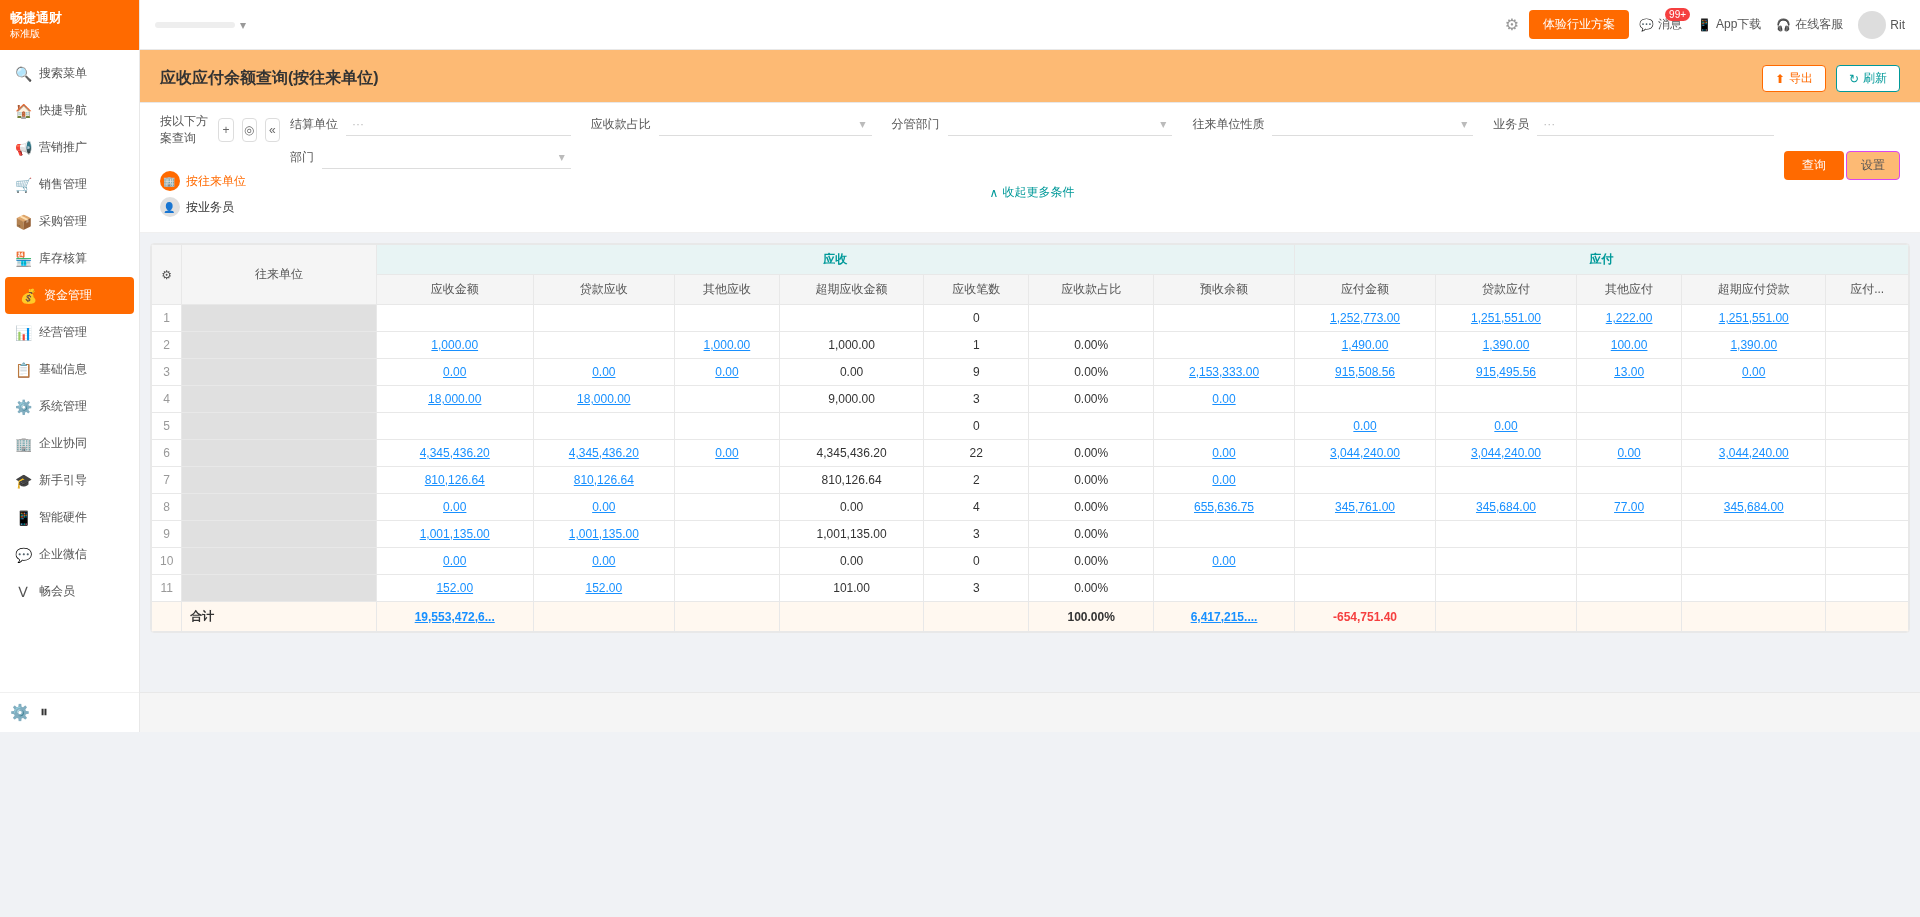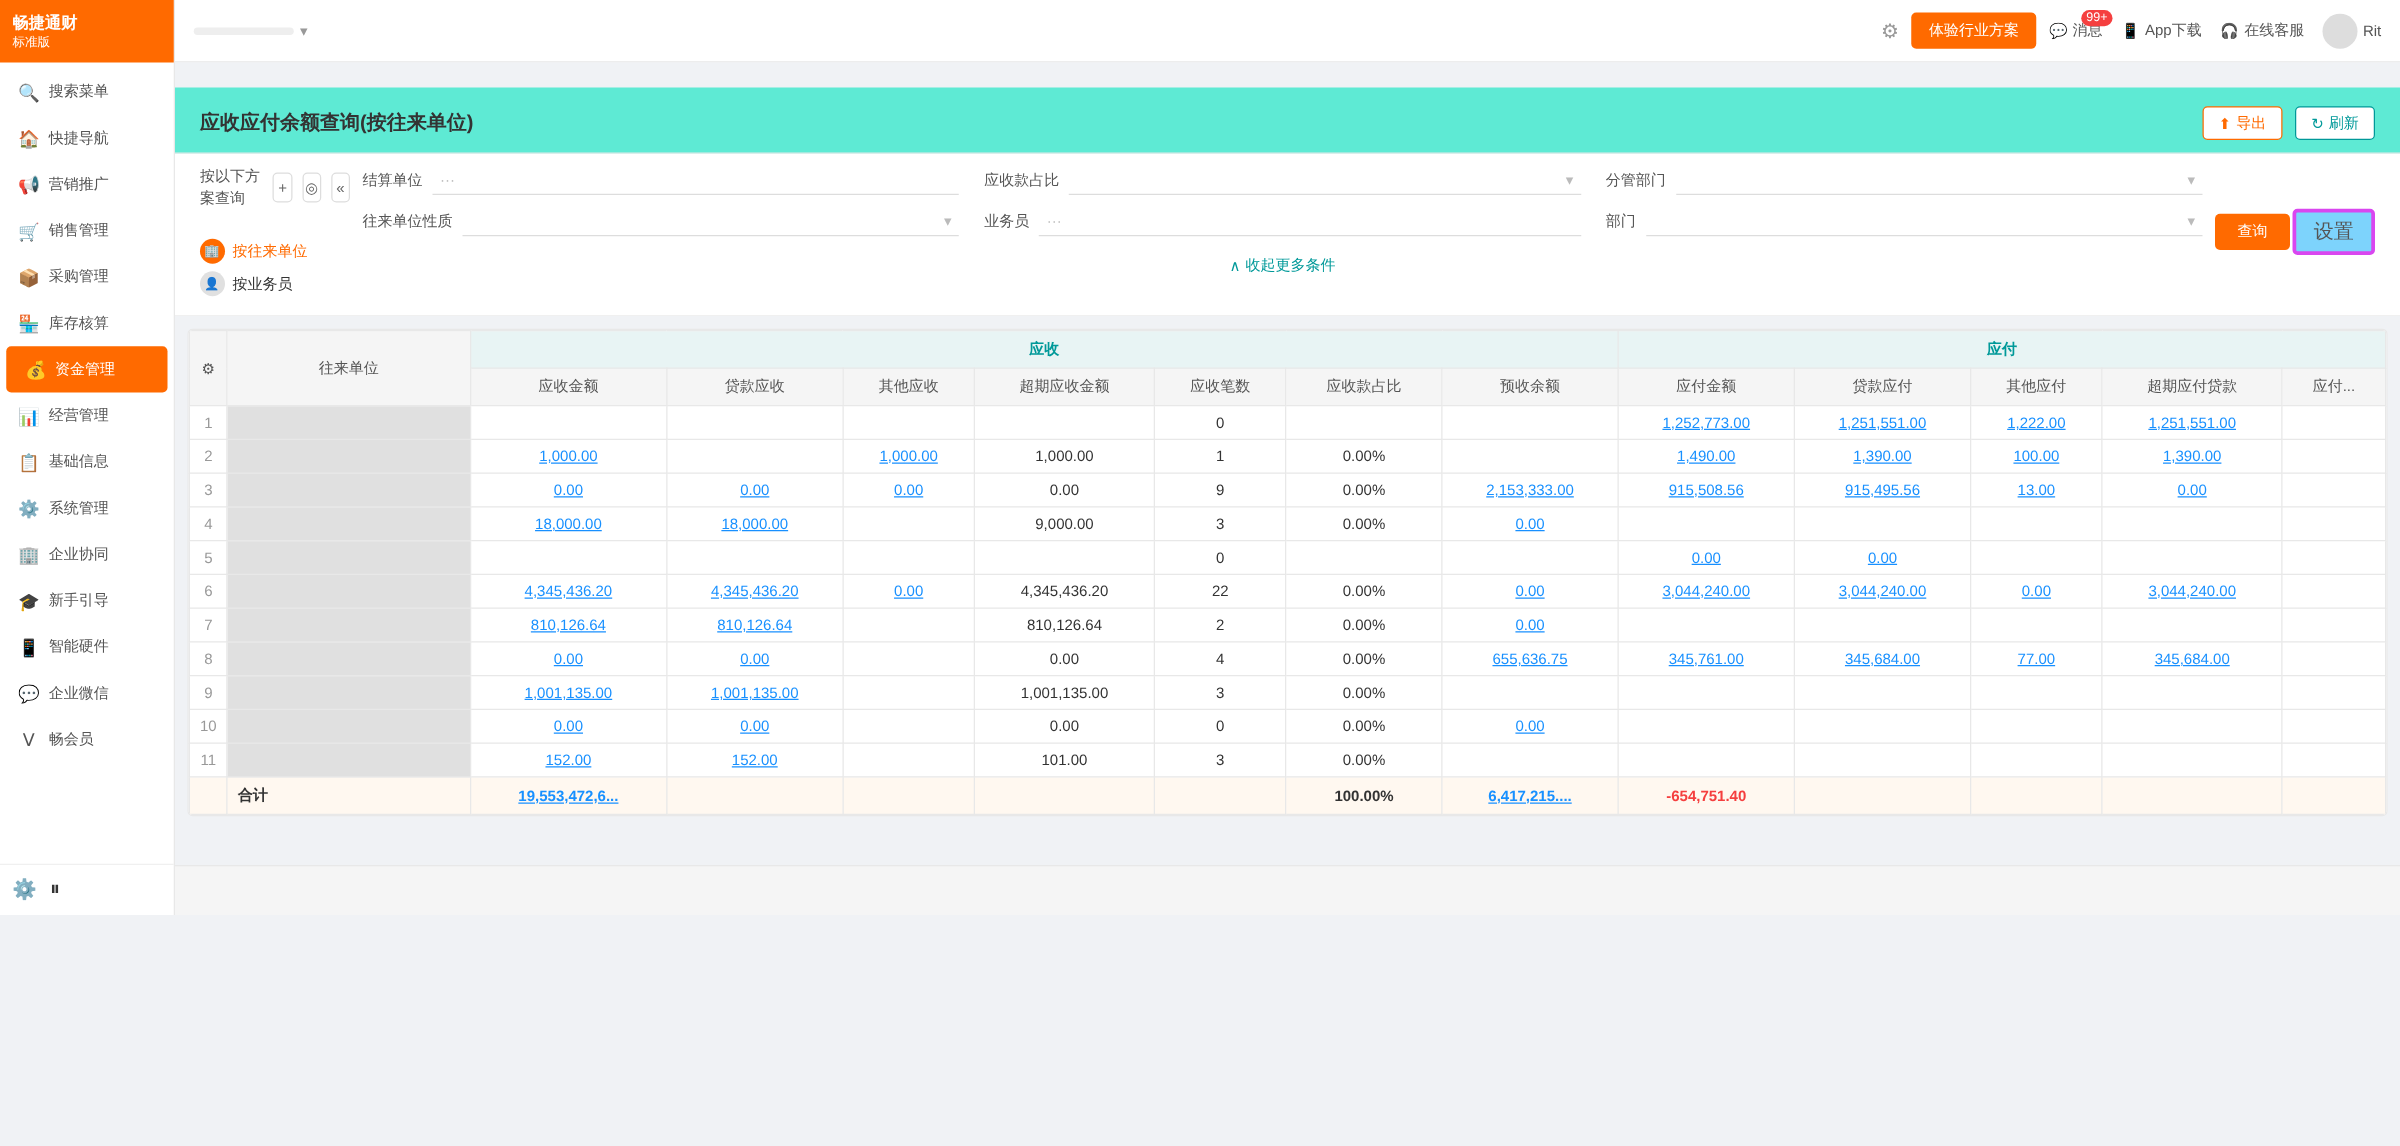--- a/index.html
+++ b/index.html
@@ -38,21 +38,21 @@
     .tab-item.home { background: transparent; }
     .tab-item.active { background: #fff; color: #333; }
     .tab-close { font-size: 11px; color: #666; cursor: pointer; }
     .tab-bar-right { margin-left: auto; display: flex; align-items: center; gap: 8px; }
     .tab-bar-right span { color: #fff; font-size: 16px; cursor: pointer; }
 
     
     .content-area { flex: 1; background: #f0f2f5; overflow-y: auto; display: flex; flex-direction: column; }
 
     
-    .page-header { background: #5eead4; padding: 15px 20px 10px; display: flex; justify-content: space-between; align-items: center; border-bottom: 1px solid #e8e8e8; margin-top: 20px; }
+    .page-header { background: #fdba74; padding: 15px 20px 10px; display: flex; justify-content: space-between; align-items: center; border-bottom: 1px solid #e8e8e8; }
     .page-title { font-size: 16px; font-weight: bold; color: #333; }
     .page-actions { display: flex; gap: 10px; }
     .btn-export { border: 1px solid #ff6a00; color: #ff6a00; background: #fff; border-radius: 4px; padding: 4px 12px; font-size: 12px; cursor: pointer; display: flex; align-items: center; gap: 4px; }
     .btn-refresh { border: 1px solid #009999; color: #009999; background: #fff; border-radius: 4px; padding: 4px 12px; font-size: 12px; cursor: pointer; display: flex; align-items: center; gap: 4px; }
 
     
     .filter-area { background: #fff; padding: 10px 20px 5px; border-bottom: 1px solid #f0f0f0; }
     .filter-header { display: flex; align-items: center; gap: 8px; margin-bottom: 24px; }
     .filter-label { font-size: 12px; color: #555; }
     .filter-icon-btn { width: 24px; height: 24px; border: 1px solid #ddd; border-radius: 4px; display: flex; align-items: center; justify-content: center; cursor: pointer; font-size: 12px; color: #666; }
@@ -78,21 +78,21 @@
     .data-table tfoot td { background: #fff8f0; font-weight: bold; }
     .data-table .row-num { color: #999; }
     .settings-col { width: 30px; }
     .col-company { min-width: 120px; }
 
     
     .bottom-bar { height: 40px; background: #f5f5f5; border-top: 1px solid #e8e8e8; display: flex; align-items: center; padding: 0 15px; }
 
     
     .query-btn { background: #ff6a00; color: #fff; border: none; border-radius: 4px; padding: 6px 18px; font-size: 12px; cursor: pointer; }
-    .settings-btn { background: #7dd3fc; color: #555; border: 3px solid #d946ef; border-radius: 4px; padding: 5px 14px; font-size: 16px; cursor: pointer; }
+    .settings-btn { background: #fdba74; color: #555; border: 1px solid #d946ef; border-radius: 4px; padding: 5px 14px; font-size: 12px; cursor: pointer; }
     .right-buttons { display: flex; flex-direction: row; gap: 2px; align-items: center; padding: 10px 0; }
 
     
     ::-webkit-scrollbar { width: 6px; height: 6px; }
     ::-webkit-scrollbar-track { background: #f1f1f1; }
     ::-webkit-scrollbar-thumb { background: #ccc; border-radius: 3px; }
   </style>
 </head>
 <body>
 
@@ -234,21 +234,21 @@
               <div class="filter-scheme-icon">🏢</div>
               <span>按往来单位</span>
             </div>
             <div class="filter-scheme-item" style="margin-top:6px;">
               <div class="filter-scheme-icon2">👤</div>
               <span>按业务员</span>
             </div>
           </div>
 
           <div style="flex:1;">
-            <div style="display:grid;grid-template-columns:1fr 1fr 1fr;gap:10px 20px;margin-bottom:10px;">
+            <div style="display:grid;grid-template-columns:1fr 1fr 1fr 1fr 1fr;gap:10px 20px;margin-bottom:10px;">
 
               <div class="filter-row">
                 <span class="filter-field-label">结算单位</span>
                 <div class="filter-input" style="flex:1;border-bottom:1px solid #ddd;padding:4px 6px;min-width:80px;">
                   <span style="color:#bbb;">···</span>
                 </div>
               </div>
               <div class="filter-row">
                 <span class="filter-field-label">应收款占比</span>
                 <div class="filter-select" style="flex:1;border-bottom:1px solid #ddd;padding:4px 6px;min-width:80px;display:flex;justify-content:flex-end;">

